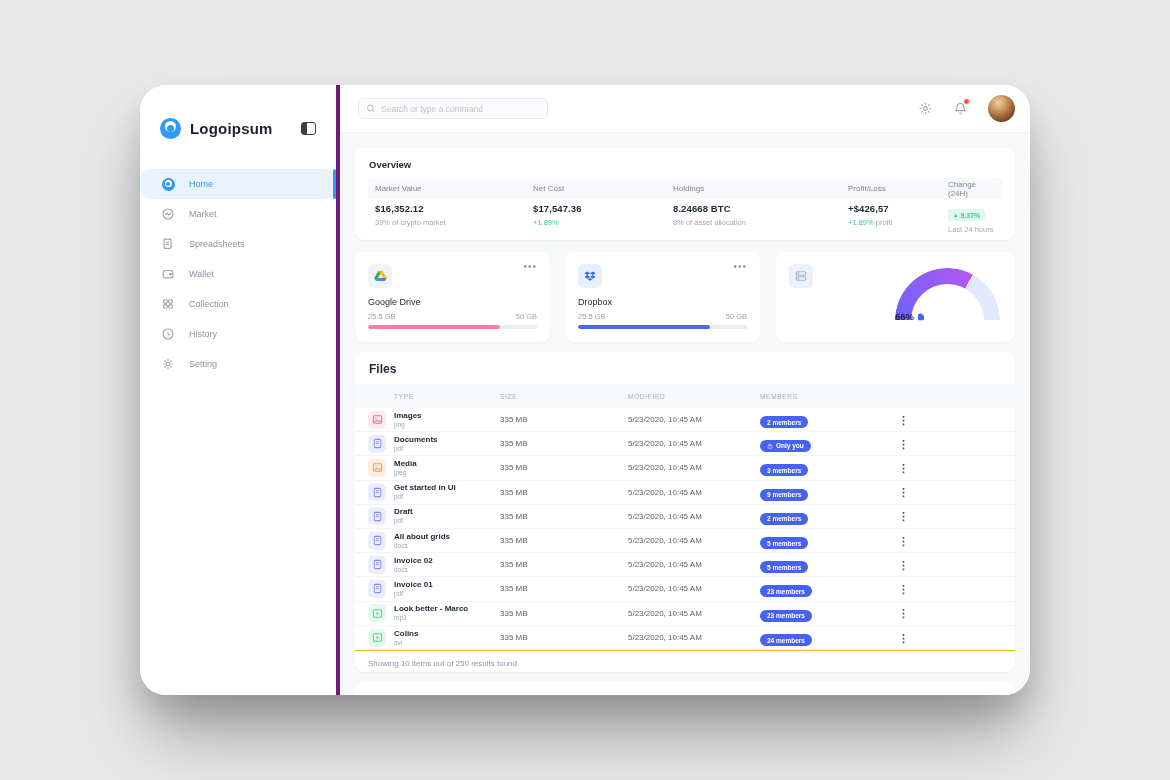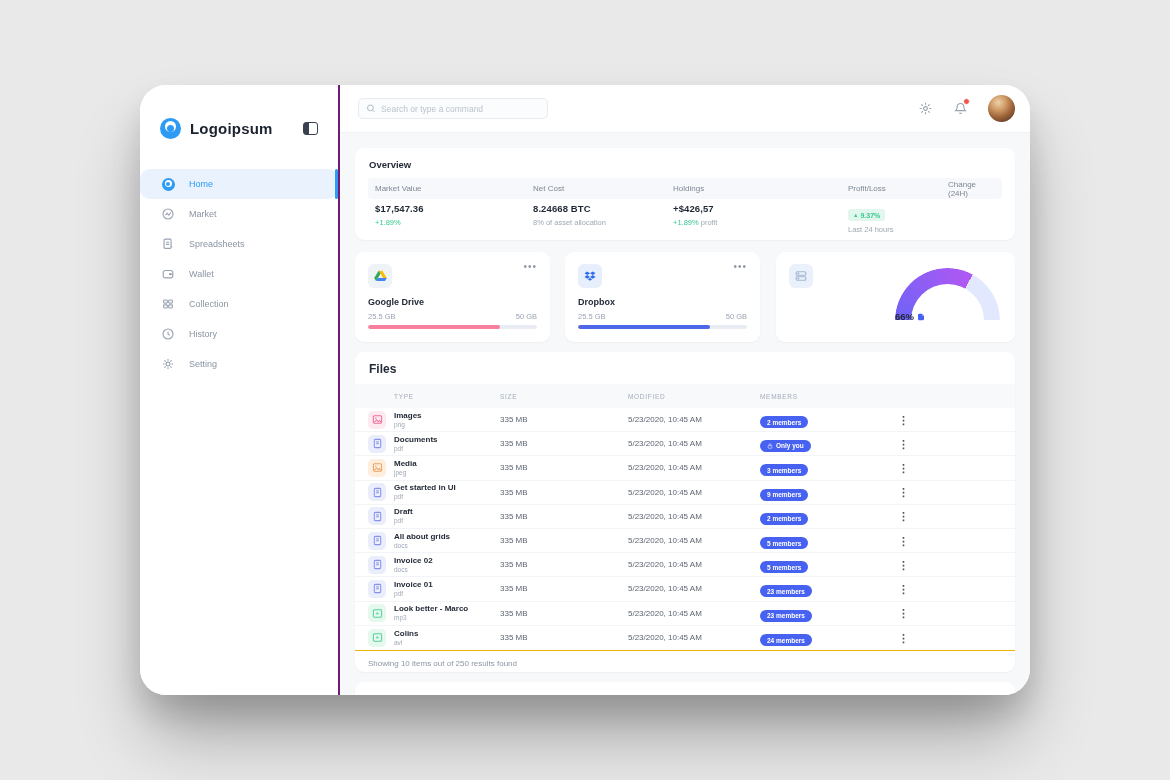--- a/index.html
+++ b/index.html
@@ -6,21 +6,21 @@
   html,body { width:1170px; height:780px; overflow:hidden; }
   body { background:#e9e9e9; font-family:"Liberation Sans", sans-serif; position:relative; }
 
   .window {
     position:absolute; left:140px; top:85px; width:890px; height:610px;
     background:#fff; border-radius:26px; overflow:hidden;
     box-shadow:0 45px 70px -8px rgba(0,0,0,.32), 0 18px 30px rgba(0,0,0,.12);
   }
 
   
-  .sidebar { position:absolute; left:0; top:0; width:200px; height:100%; background:#fff; border-right:2px solid #701a75; }
+  .sidebar { position:absolute; left:0; top:0; width:200px; height:100%; background:#fff; border-right:4px solid #701a75; }
   .logo-row { display:flex; align-items:center; padding:33px 20px 0 20px; }
   .logo-mark { width:21px; height:21px; border-radius:50%; background:#2d9bf4; position:relative; flex:0 0 auto; }
   .logo-mark::after { content:""; position:absolute; left:5px; top:3px; width:11px; height:11px; border-radius:50%; background:#fff; }
   .logo-mark::before { content:""; position:absolute; left:7px; top:7px; width:7px; height:7px; border-radius:50%; background:#2d9bf4; z-index:1; }
   .logo-text { font-size:15px; font-weight:700; color:#1c2330; margin-left:9px; letter-spacing:.2px; flex:1; }
   .collapse-btn { width:15px; height:13px; border:1.6px solid #39414f; border-radius:3px; position:relative; cursor:pointer; }
   .collapse-btn::before { content:""; position:absolute; left:0; top:0; bottom:0; width:5px; background:#39414f; }
   .nav { margin-top:30px; }
   .nav-item { height:30px; display:flex; align-items:center; gap:14px; padding-left:21px; color:#8b94a3; font-size:9px; cursor:pointer; position:relative;border-radius:10px; }
   .nav-item .nv-ico { width:14px; height:14px; display:flex; align-items:center; justify-content:center; color:#9aa3b2; }
@@ -59,21 +59,21 @@
   .chg-badge .arr { font-size:5.5px; }
 
   
   .drive { top:167px; width:195px; height:90px; padding:12px 13px; }
   .drive.gd { left:15px; } .drive.db { left:225px; }
   .d-head { display:flex; justify-content:space-between; align-items:flex-start; }
   .app-ico { width:24px; height:24px; border-radius:6px; display:flex; align-items:center; justify-content:center; }
   .gd .app-ico { background:#eef3f8; }
   .db .app-ico { background:#e7effc; }
   .dots-h { color:#8d96a5; font-size:10px; letter-spacing:1px; cursor:pointer; line-height:6px; }
-  .d-name { font-size:9px; font-weight:700; color:#242b38; margin-top:9px; }
+  .d-name { font-size:9px; font-weight:400; color:#242b38; margin-top:9px; }
   .d-gb { display:flex; justify-content:space-between; font-size:7.5px; color:#9aa3b2; margin-top:5px; }
   .d-track { margin-top:4px; height:4px; border-radius:3px; background:#e9edf3; overflow:hidden; }
   .d-fill { height:100%; border-radius:3px; }
 
   
   .storage { left:436px; top:167px; width:239px; height:90px; }
   .st-ico { position:absolute; left:13px; top:12px; width:24px; height:24px; border-radius:6px; background:#eaf1fa; display:flex; align-items:center; justify-content:center; color:#a4b6d4; }
   .st-meta { position:absolute; left:45px; top:14px; width:72px; text-align:center; }
   .st-title { font-size:9.5px; font-weight:700; color:#242b38; text-align:left; }
   .st-used { font-size:12px; font-weight:700; color:#1f2634; margin-top:9px; }
@@ -218,20 +218,24 @@
       <div class="ov-title">Overview</div>
       <div class="ov-band">
         <span>Market Value</span>
         <span>Net Cost</span>
         <span>Holdings</span>
         <span>Profit/Loss</span>
         <span>Change (24H)</span>
       </div>
       <div class="ov-vals">
         <div>
+          <div class="ov-val">$16,352.12</div>
+          <div class="ov-sub" data-tone="muted">39% of crypto market</div>
+        </div>
+        <div>
           <div class="ov-val">$17,547.36</div>
           <div class="ov-sub" data-tone="green">+1.89%</div>
         </div>
         <div>
           <div class="ov-val">8.24668 BTC</div>
           <div class="ov-sub" data-tone="muted">8% of asset allocation</div>
         </div>
         <div>
           <div class="ov-val">+$426,57</div>
           <div class="ov-sub"><span class="grn">+1.89%</span> <span>profit</span></div>

